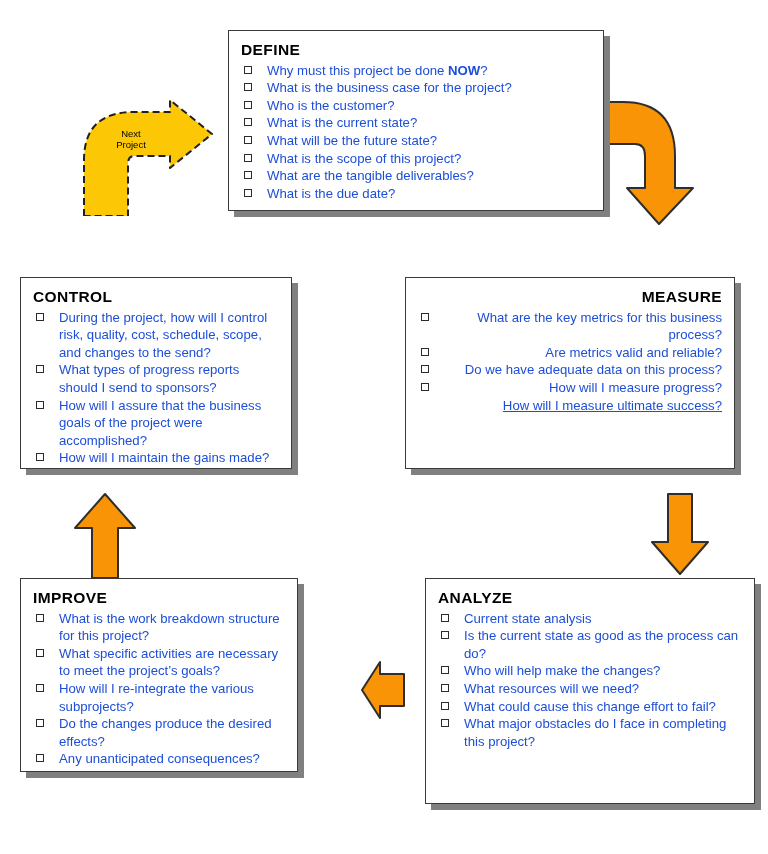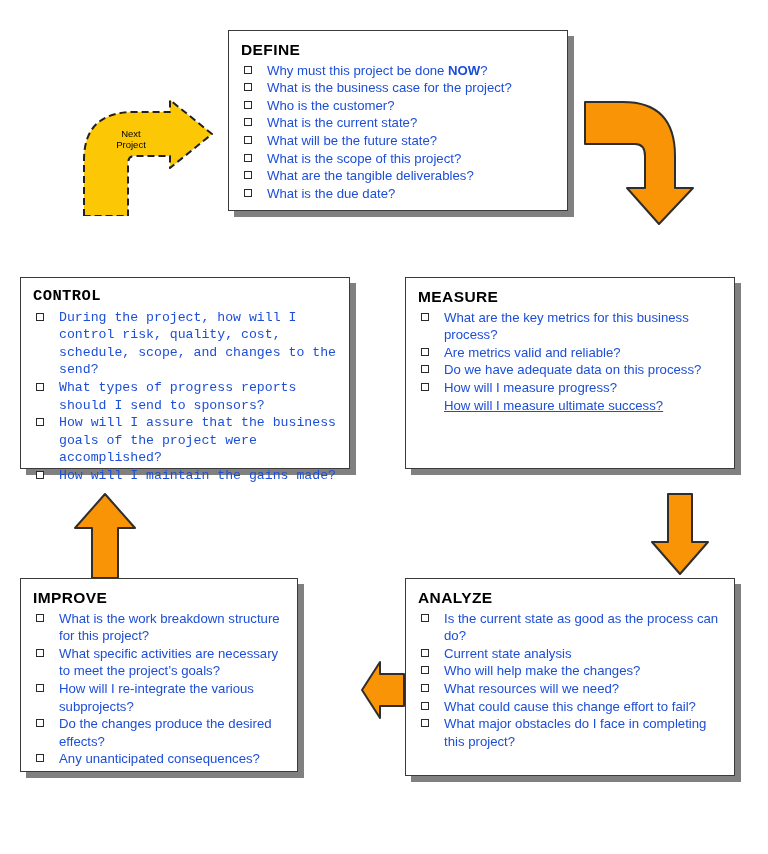--- a/index.html
+++ b/index.html
@@ -63,25 +63,25 @@
     box-sizing: border-box;
     background: #ffffff;
   }
   .phase-item.continuation {
     padding-left: 26px;
     text-decoration: underline;
   }
   .phase-item b { font-weight: bold; }
 
   
-  #box-define  { left: 228px; top: 30px;  width: 340px; }
-  #box-control { left: 20px;  top: 277px; width: 330px; height: 192px; font-family: Liberation Mono, monospace; }
-  #box-measure { left: 405px; top: 277px; width: 330px; height: 192px; }
+  #box-define  { left: 228px; top: 30px;  width: 376px; }
+  #box-control { left: 20px;  top: 277px; width: 272px; height: 192px; }
+  #box-measure { left: 405px; top: 277px; width: 330px; height: 192px; text-align: right; }
   #box-improve { left: 20px;  top: 578px; width: 278px; height: 194px; }
-  #box-analyze { left: 405px; top: 578px; width: 330px; height: 198px; }
+  #box-analyze { left: 425px; top: 578px; width: 330px; height: 226px; }
 
   
   .arrow-svg {
     position: absolute;
     z-index: 3;
   }
   #arrow-next-project  { left: 78px;  top: 98px;  width: 140px; height: 118px; }
   #arrow-define-measure{ left: 583px; top: 98px;  width: 126px; height: 128px; }
   #arrow-measure-analyze{ left: 648px; top: 492px; width: 64px;  height: 84px; }
   #arrow-analyze-improve{ left: 360px; top: 660px; width: 46px;  height: 60px; }
@@ -174,22 +174,22 @@
         <li class="phase-item"><span class="cbox"></span><span>What specific activities are necessary to meet the project’s goals?</span></li>
         <li class="phase-item"><span class="cbox"></span><span>How will I re-integrate the various subprojects?</span></li>
         <li class="phase-item"><span class="cbox"></span><span>Do the changes produce the desired effects?</span></li>
         <li class="phase-item"><span class="cbox"></span><span>Any unanticipated consequences?</span></li>
       </ul>
   </div>
 
   <div id="box-analyze" class="phase-box">
     <div class="phase-title">ANALYZE</div>
     <ul class="phase-list">
+        <li class="phase-item"><span class="cbox"></span><span>Current state analysis</span></li>
         <li class="phase-item"><span class="cbox"></span><span>Is the current state as good as the process can do?</span></li>
-        <li class="phase-item"><span class="cbox"></span><span>Current state analysis</span></li>
         <li class="phase-item"><span class="cbox"></span><span>Who will help make the changes?</span></li>
         <li class="phase-item"><span class="cbox"></span><span>What resources will we need?</span></li>
         <li class="phase-item"><span class="cbox"></span><span>What could cause this change effort to fail?</span></li>
         <li class="phase-item"><span class="cbox"></span><span>What major obstacles do I face in completing this project?</span></li>
       </ul>
   </div>
 
 </div>
 
 </body></html>

